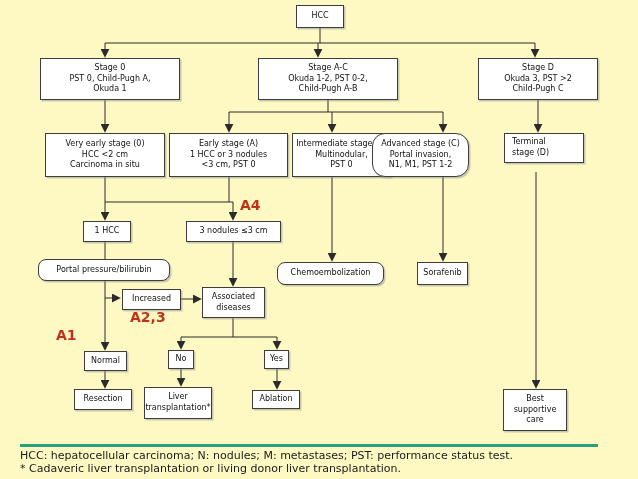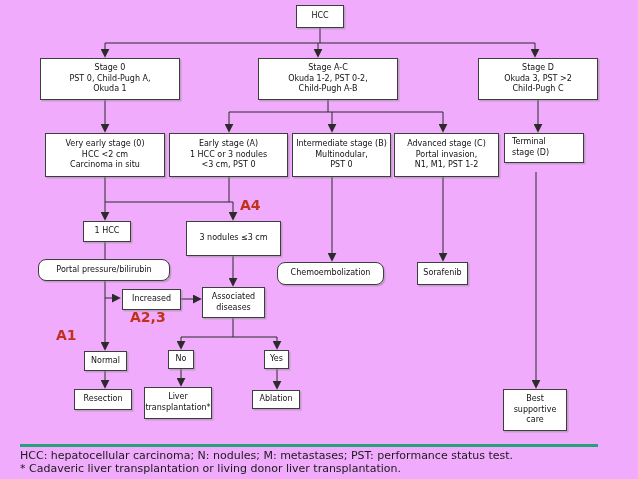--- a/index.html
+++ b/index.html
@@ -1,19 +1,19 @@
 <!DOCTYPE html>
 <html><head>
 <meta charset="utf-8">
 <style>
   html,body{margin:0;padding:0;background:#ffffff;}
   #canvas{
     position:relative;
     width:638px;height:479px;
-    background:#f0abfc;
+    background:#fef9c3;
     font-family:"DejaVu Sans", sans-serif;
     overflow:hidden;
   }
   #edges-svg{position:absolute;left:0;top:0;width:638px;height:479px;}
   .node{
     position:absolute;
     box-sizing:border-box;
     background:#ffffff;
     border:1px solid #3d3d3d;
     box-shadow:1.5px 1.5px 0 rgba(140,140,140,0.45);
@@ -95,27 +95,27 @@
 Child-Pugh C</div>
       <div class="node" style="left: 45px; top: 133px; width: 120px; height: 44px; border-color: rgb(61, 61, 61);">Very early stage (0)
 HCC &lt;2 cm
 Carcinoma in situ</div>
       <div class="node" style="left: 169px; top: 133px; width: 119px; height: 44px; border-color: rgb(61, 61, 61);">Early stage (A)
 1 HCC or 3 nodules
 &lt;3 cm, PST 0</div>
       <div class="node" style="left: 292px; top: 133px; width: 99px; height: 44px; border-color: rgb(61, 61, 61);">Intermediate stage (B)
 Multinodular,
 PST 0</div>
-      <div class="node" style="left: 394px; top: 133px; width: 105px; height: 44px; border-color: rgb(61, 61, 61);">Advanced stage (C)
+      <div class="node" style="left: 372px; top: 133px; width: 97px; height: 44px; border-color: rgb(61, 61, 61); border-radius: 13px;">Advanced stage (C)
 Portal invasion,
 N1, M1, PST 1-2</div>
       <div class="node align-left" style="left: 504px; top: 133px; width: 80px; height: 30px; border-color: rgb(61, 61, 61);">Terminal
 stage (D)</div>
       <div class="node" style="left: 83px; top: 221px; width: 48px; height: 21px; border-color: rgb(61, 61, 61);">1 HCC</div>
-      <div class="node" style="left: 186px; top: 221px; width: 95px; height: 35px; border-color: rgb(61, 61, 61);">3 nodules ≤3 cm</div>
+      <div class="node" style="left: 186px; top: 221px; width: 95px; height: 21px; border-color: rgb(61, 61, 61);">3 nodules ≤3 cm</div>
       <div class="node" style="left: 38px; top: 259px; width: 132px; height: 22px; border-color: rgb(61, 61, 61); border-radius: 8px;">Portal pressure/bilirubin</div>
       <div class="node" style="left: 122px; top: 289px; width: 59px; height: 21px; border-color: rgb(61, 61, 61);">Increased</div>
       <div class="node" style="left: 202px; top: 287px; width: 63px; height: 31px; border-color: rgb(61, 61, 61);">Associated
 diseases</div>
       <div class="node" style="left: 277px; top: 262px; width: 107px; height: 23px; border-color: rgb(61, 61, 61); border-radius: 8px;">Chemoembolization</div>
       <div class="node" style="left: 417px; top: 262px; width: 51px; height: 23px; border-color: rgb(61, 61, 61);">Sorafenib</div>
       <div class="node" style="left: 84px; top: 351px; width: 43px; height: 20px; border-color: rgb(61, 61, 61);">Normal</div>
       <div class="node" style="left: 168px; top: 350px; width: 26px; height: 19px; border-color: rgb(61, 61, 61);">No</div>
       <div class="node" style="left: 264px; top: 350px; width: 25px; height: 19px; border-color: rgb(61, 61, 61);">Yes</div>
       <div class="node" style="left: 74px; top: 389px; width: 58px; height: 21px; border-color: rgb(61, 61, 61);">Resection</div>

